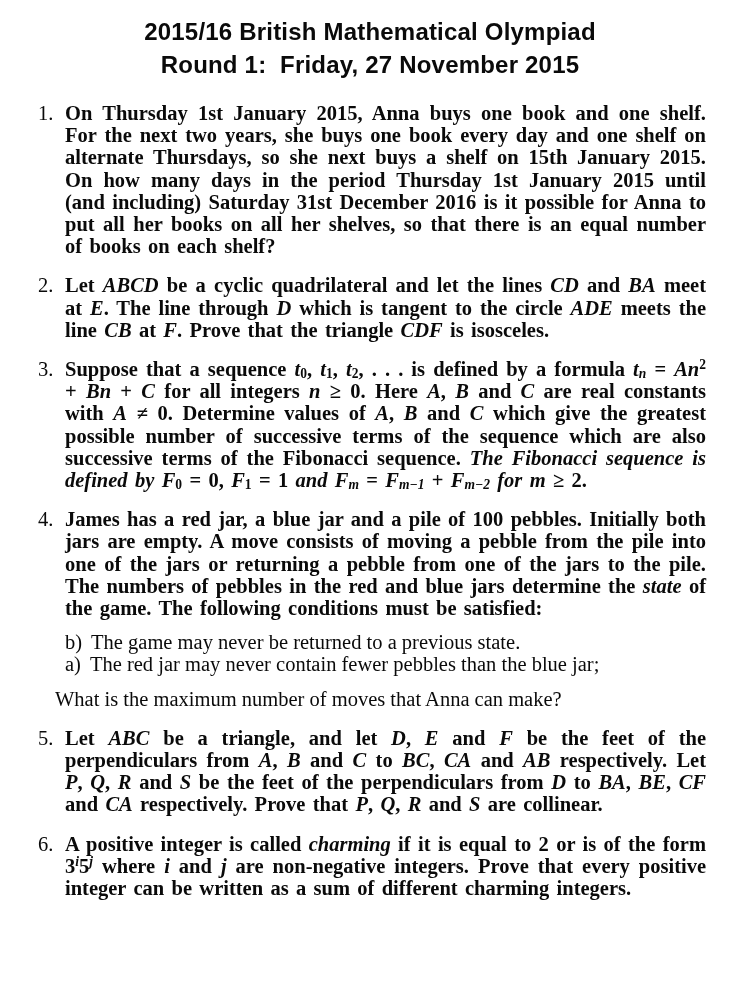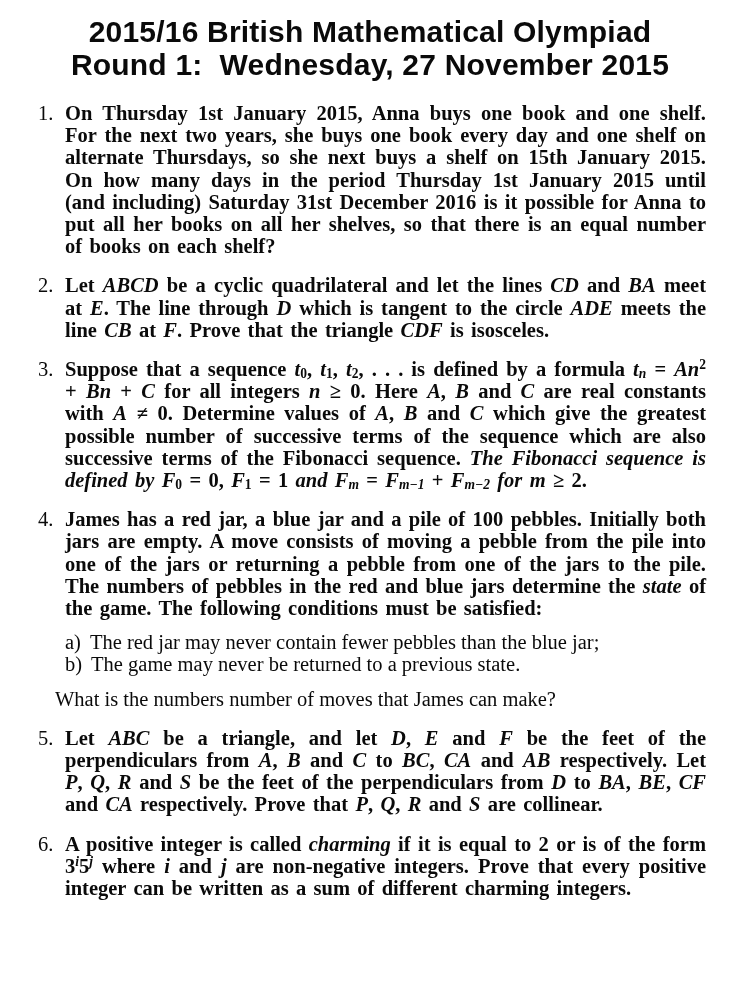--- a/index.html
+++ b/index.html
@@ -12,21 +12,21 @@
   }
   .page { width: 740px; height: 1000px; box-sizing: border-box; }
 
   .title-block {
     text-align: center;
     font-family: "Liberation Sans", "DejaVu Sans", sans-serif;
     font-weight: 700;
     padding-top: 15px;
   }
   .title-line {
-    font-size: 30px;
+    font-size: 24px;
     line-height: 33px;
     white-space: pre-wrap;
     letter-spacing: 0.2px;
   }
 
   .problems {
     list-style: none;
     margin: 21px 0 0 0;
     padding: 0 34px 0 38px;
   }
@@ -59,21 +59,21 @@
   sup { top: -0.5em; }
   sub { top: 0.18em; }
 </style>
 </head>
 <body>
 
 <div class="page">
 
   <div class="title-block">
     <div class="title-line">2015/16 British Mathematical Olympiad</div>
-    <div class="title-line">Round 1:  Wednesday, 27 November 2015</div>
+    <div class="title-line">Round 1:  Friday, 27 November 2015</div>
   </div>
 
   <ol class="problems">
 
     <li class="problem">
       <span class="pnum">1.</span>
       <div class="ptext"><span>On Thursday 1st January 2015, Anna buys one book and one shelf. For the next two years, she buys one book every day and one shelf on alternate Thursdays, so she next buys a shelf on 15th January 2015. On how many days in the period Thursday 1st January 2015 until (and including) Saturday 31st December 2016 is it possible for Anna to put all her books on all her shelves, so that there is an equal number of books on each shelf?</span></div>
     </li>
 
     <li class="problem">
@@ -83,26 +83,26 @@
 
     <li class="problem">
       <span class="pnum">3.</span>
       <div class="ptext"><span>Suppose that a sequence </span><span class="it">t</span><sub>0</sub><span>, </span><span class="it">t</span><sub>1</sub><span>, </span><span class="it">t</span><sub>2</sub><span>, . . . is defined by a formula </span><span class="it">t</span><sub class="it">n</sub><span> = </span><span class="it">An</span><sup>2</sup><span> + </span><span class="it">Bn</span><span> + </span><span class="it">C</span><span> for all integers </span><span class="it">n</span><span> ≥ 0. Here </span><span class="it">A</span><span>, </span><span class="it">B</span><span> and </span><span class="it">C</span><span> are real constants with </span><span class="it">A</span><span> ≠ 0. Determine values of </span><span class="it">A</span><span>, </span><span class="it">B</span><span> and </span><span class="it">C</span><span> which give the greatest possible number of successive terms of the sequence which are also successive terms of the Fibonacci sequence. </span><span class="it">The Fibonacci sequence is defined by </span><span class="it">F</span><sub>0</sub><span> = 0, </span><span class="it">F</span><sub>1</sub><span> = 1 </span><span class="it">and </span><span class="it">F</span><sub class="it">m</sub><span> = </span><span class="it">F</span><sub class="it">m−1</sub><span> + </span><span class="it">F</span><sub class="it">m−2</sub><span> </span><span class="it">for </span><span class="it">m</span><span> ≥ 2.</span></div>
     </li>
 
     <li class="problem">
       <span class="pnum">4.</span>
       <div class="ptext"><span>James has a red jar, a blue jar and a pile of 100 pebbles. Initially both jars are empty. A move consists of moving a pebble from the pile into one of the jars or returning a pebble from one of the jars to the pile. The numbers of pebbles in the red and blue jars determine the </span><span class="it">state</span><span> of the game. The following conditions must be satisfied:</span></div>
       <div class="subitem">
+        <span class="sublabel">b)</span><span class="subtext"><span>The game may never be returned to a previous state.</span></span>
+      </div>
+      <div class="subitem">
         <span class="sublabel">a)</span><span class="subtext"><span>The red jar may never contain fewer pebbles than the blue jar;</span></span>
       </div>
-      <div class="subitem">
-        <span class="sublabel">b)</span><span class="subtext"><span>The game may never be returned to a previous state.</span></span>
-      </div>
-      <div class="question"><span>What is the numbers number of moves that James can make?</span></div>
+      <div class="question"><span>What is the maximum number of moves that Anna can make?</span></div>
     </li>
 
     <li class="problem">
       <span class="pnum">5.</span>
       <div class="ptext"><span>Let </span><span class="it">ABC</span><span> be a triangle, and let </span><span class="it">D</span><span>, </span><span class="it">E</span><span> and </span><span class="it">F</span><span> be the feet of the perpendiculars from </span><span class="it">A</span><span>, </span><span class="it">B</span><span> and </span><span class="it">C</span><span> to </span><span class="it">BC</span><span>, </span><span class="it">CA</span><span> and </span><span class="it">AB</span><span> respectively. Let </span><span class="it">P</span><span>, </span><span class="it">Q</span><span>, </span><span class="it">R</span><span> and </span><span class="it">S</span><span> be the feet of the perpendiculars from </span><span class="it">D</span><span> to </span><span class="it">BA</span><span>, </span><span class="it">BE</span><span>, </span><span class="it">CF</span><span> and </span><span class="it">CA</span><span> respectively. Prove that </span><span class="it">P</span><span>, </span><span class="it">Q</span><span>, </span><span class="it">R</span><span> and </span><span class="it">S</span><span> are collinear.</span></div>
     </li>
 
     <li class="problem">
       <span class="pnum">6.</span>
       <div class="ptext"><span>A positive integer is called </span><span class="it">charming</span><span> if it is equal to 2 or is of the form 3</span><sup class="it">i</sup><span>5</span><sup class="it">j</sup><span> where </span><span class="it">i</span><span> and </span><span class="it">j</span><span> are non-negative integers. Prove that every positive integer can be written as a sum of different charming integers.</span></div>

